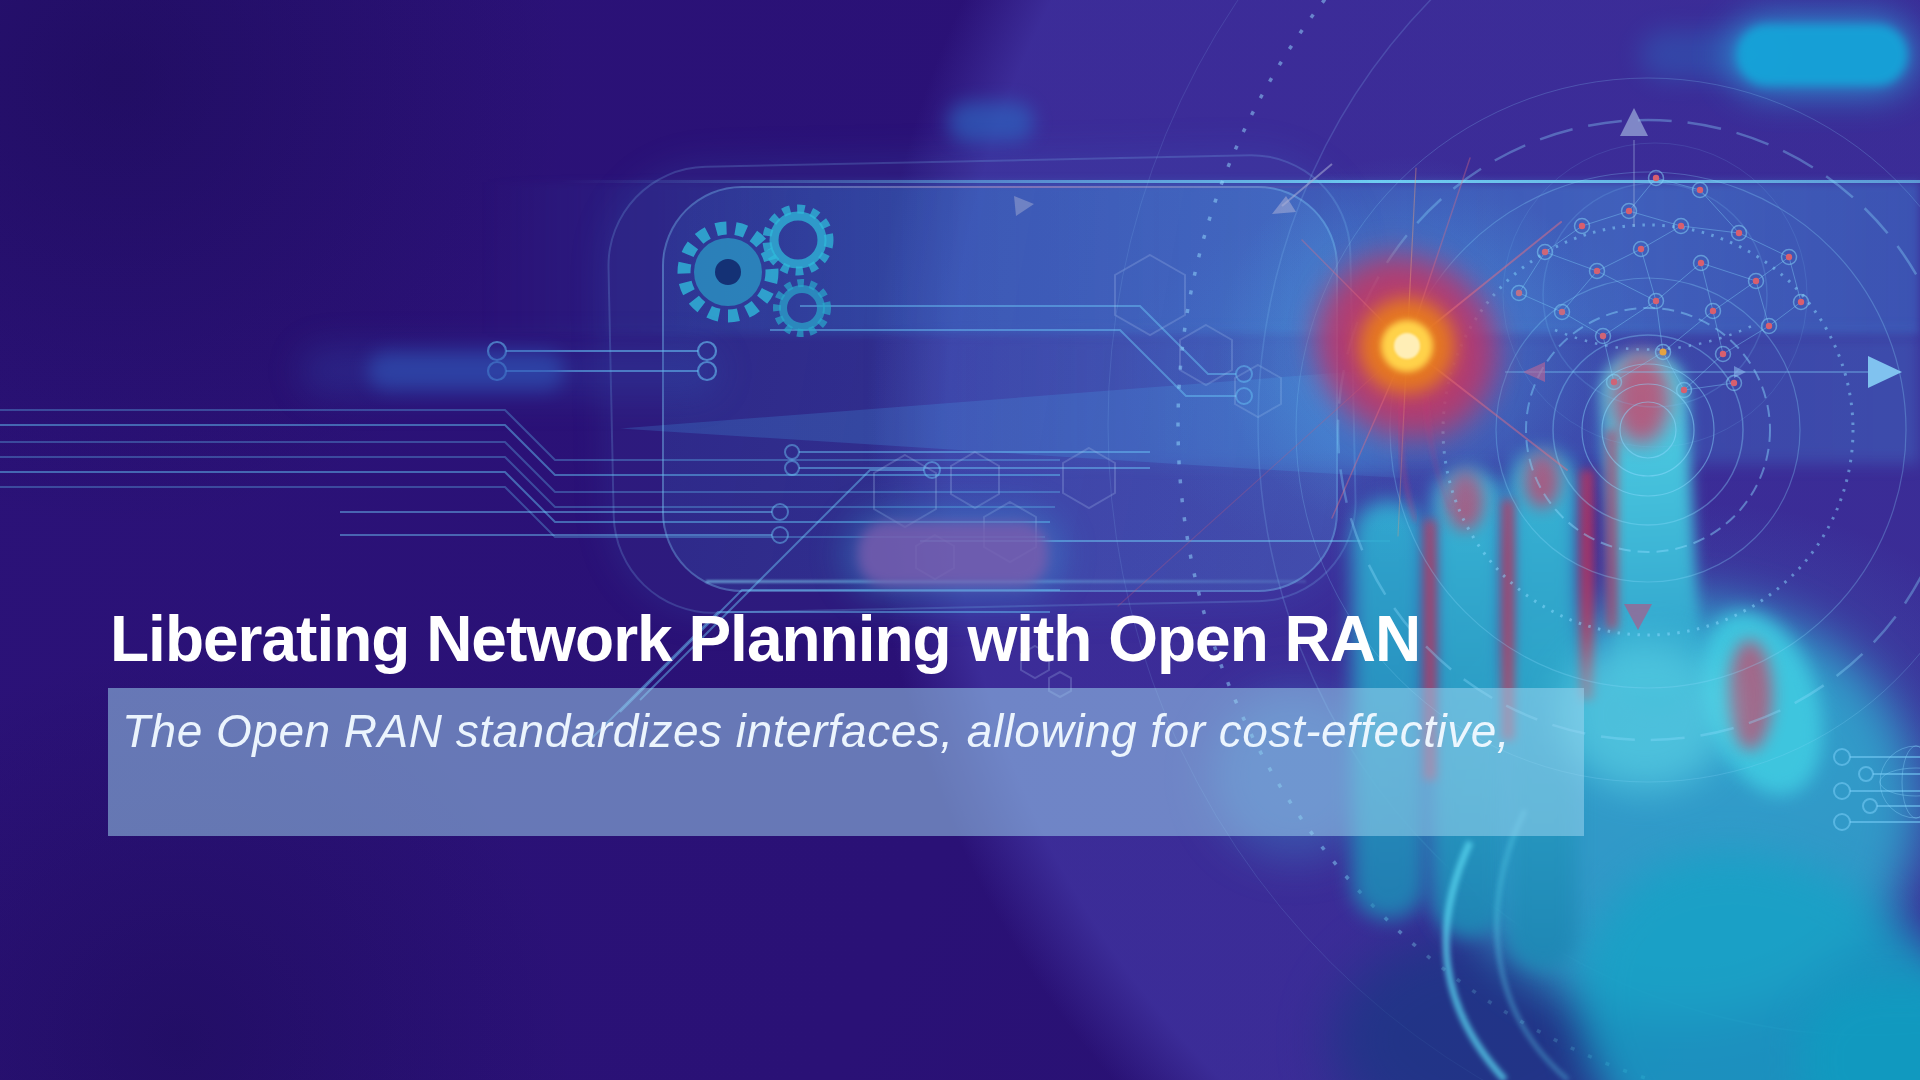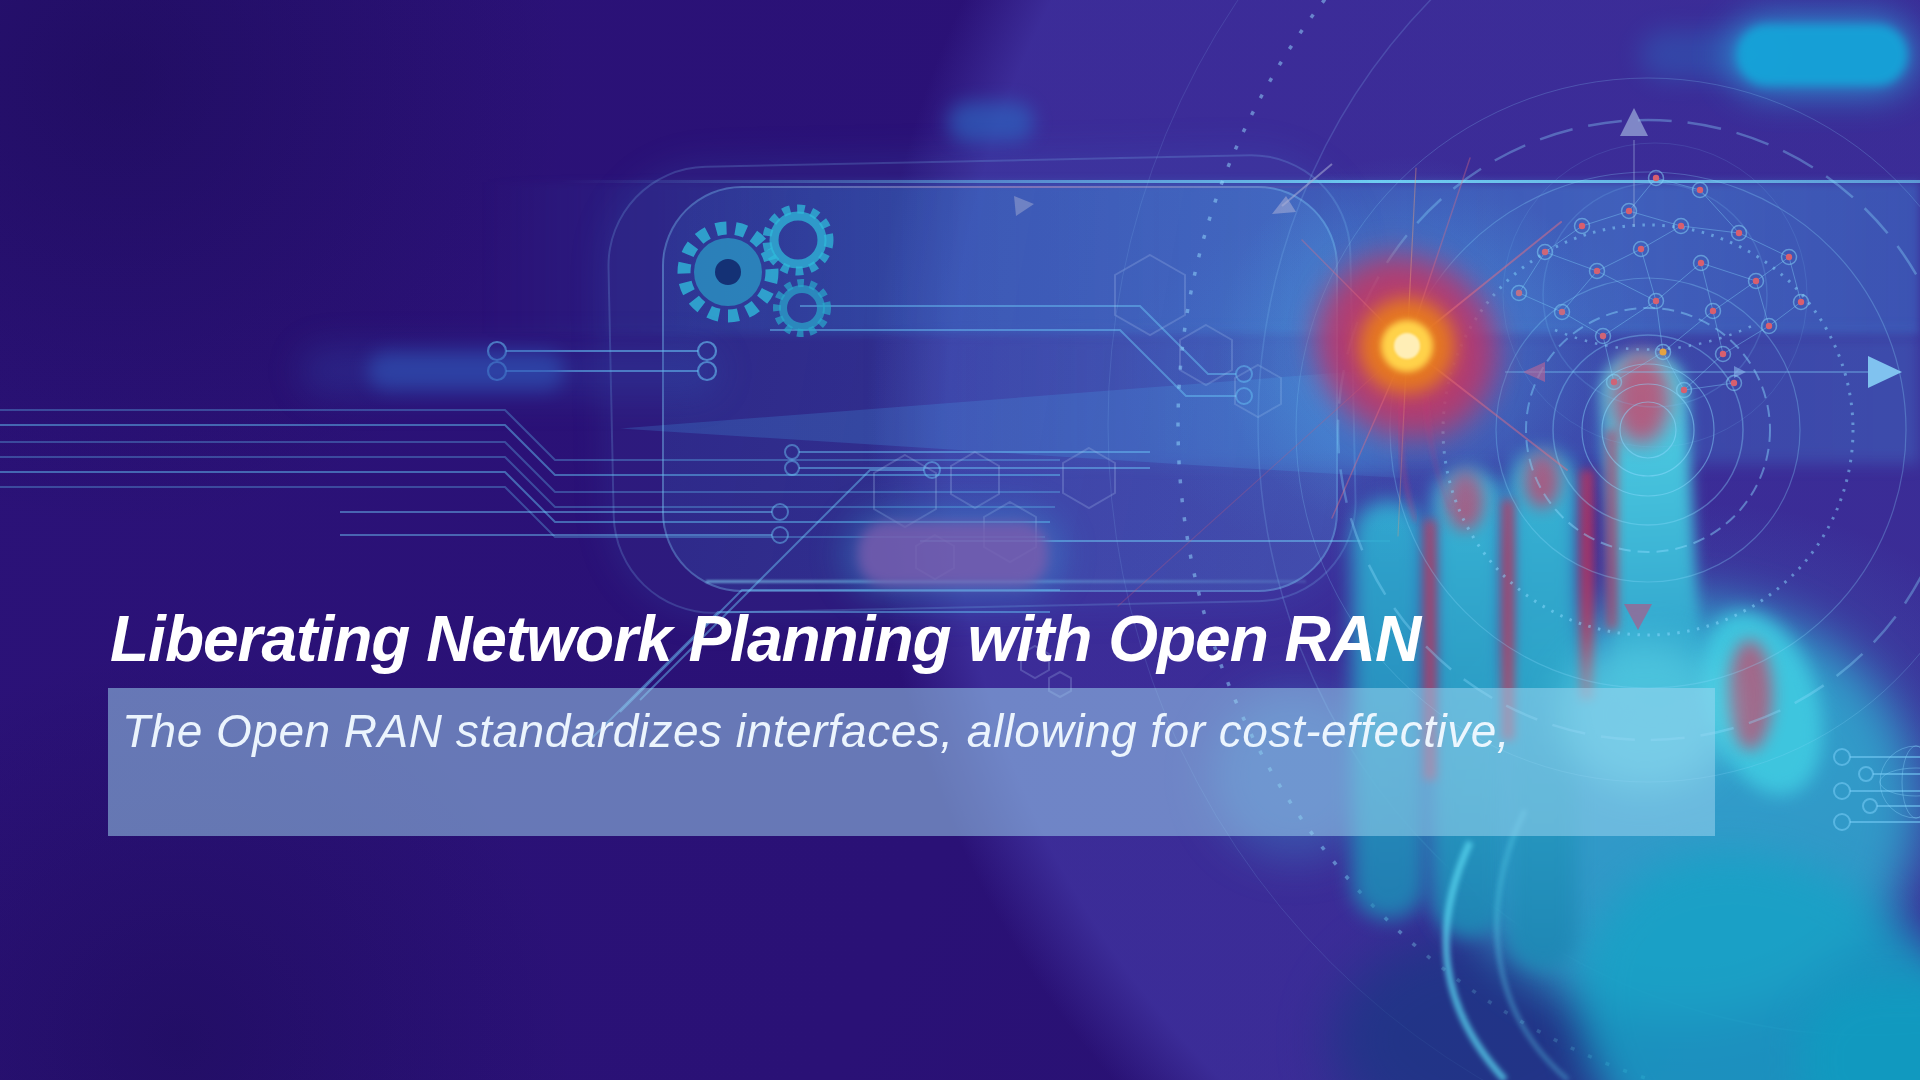--- a/index.html
+++ b/index.html
@@ -70,21 +70,21 @@
   .b-halo2{left:1000px;top:120px;width:820px;height:520px;background:radial-gradient(closest-side,rgba(70,170,235,0.22),rgba(70,170,235,0) 72%);}
   .b-halo1{left:1127px;top:66px;width:560px;height:560px;background:radial-gradient(closest-side,rgba(85,195,242,0.34),rgba(85,195,242,0) 68%);}
   .b-mag1{left:1316px;top:262px;width:182px;height:168px;border-radius:50%;background:#c32a6e;opacity:0.72;filter:blur(15px);transform:rotate(20deg);}
   .b-mag2{left:1330px;top:252px;width:150px;height:190px;border-radius:50%;background:#c93b57;opacity:0.5;filter:blur(17px);transform:rotate(-25deg);}
   .b-org{left:1359px;top:298px;width:96px;height:96px;border-radius:50%;background:#e87a1e;opacity:0.95;filter:blur(9px);}
   .b-yel{left:1381px;top:320px;width:52px;height:52px;border-radius:50%;background:#ffd24a;filter:blur(3px);}
   .b-wht{left:1394px;top:333px;width:26px;height:26px;border-radius:50%;background:#ffeeb6;filter:blur(1px);}
   
   .title{left:110px;top:604px;width:1500px;color:#ffffff;font-size:64px;font-weight:700;
     letter-spacing:-1px;line-height:1.1;white-space:nowrap;}
-  .sub-band{left:108px;top:688px;width:1607px;height:148px;background:rgba(160,215,242,0.52);}
+  .sub-band{left:108px;top:688px;width:1476px;height:148px;background:rgba(160,215,242,0.52);}
   .sub-text{position:absolute;left:14px;top:16px;color:rgba(240,248,255,0.97);
     font-size:46px;font-style:italic;letter-spacing:0.5px;line-height:54px;white-space:nowrap;}
   svg.layer{position:absolute;left:0;top:0;}
 </style>
 </head>
 <body>
 
 <div class="stage">
 
   <div class="abs bg-disc"></div>
@@ -328,20 +328,20 @@
       <line x1="1407" y1="346" x2="1398" y2="536" stroke="rgba(240,160,120,0.3)" stroke-width="1.2"></line>
       <path d="M1402 390 Q1395 460 1415 520" fill="none" stroke="rgba(200,60,120,0.5)" stroke-width="3" filter="url(#soft)"></path>
       <path d="M1425 395 Q1430 460 1450 510" fill="none" stroke="rgba(200,60,120,0.35)" stroke-width="2.5" filter="url(#soft)"></path>
       <line x1="1302" y1="347" x2="1512" y2="347" stroke="rgba(255,215,130,0.9)" stroke-width="3.5" filter="url(#soft)"></line>
     </g>
   </svg>
   <div class="abs b-org"></div>
   <div class="abs b-yel"></div>
   <div class="abs b-wht"></div>
 
-  <h1 class="abs title" style="margin:0;font-style:italic;">Liberating Network Planning with Open RAN</h1>
+  <h1 class="abs title" style="margin:0;">Liberating Network Planning with Open RAN</h1>
   <div class="abs sub-band">
     <div class="sub-text">
       <div>The Open RAN standardizes interfaces, allowing for cost-effective,</div>
     </div>
   </div>
 
 </div>
 
 </body></html>

